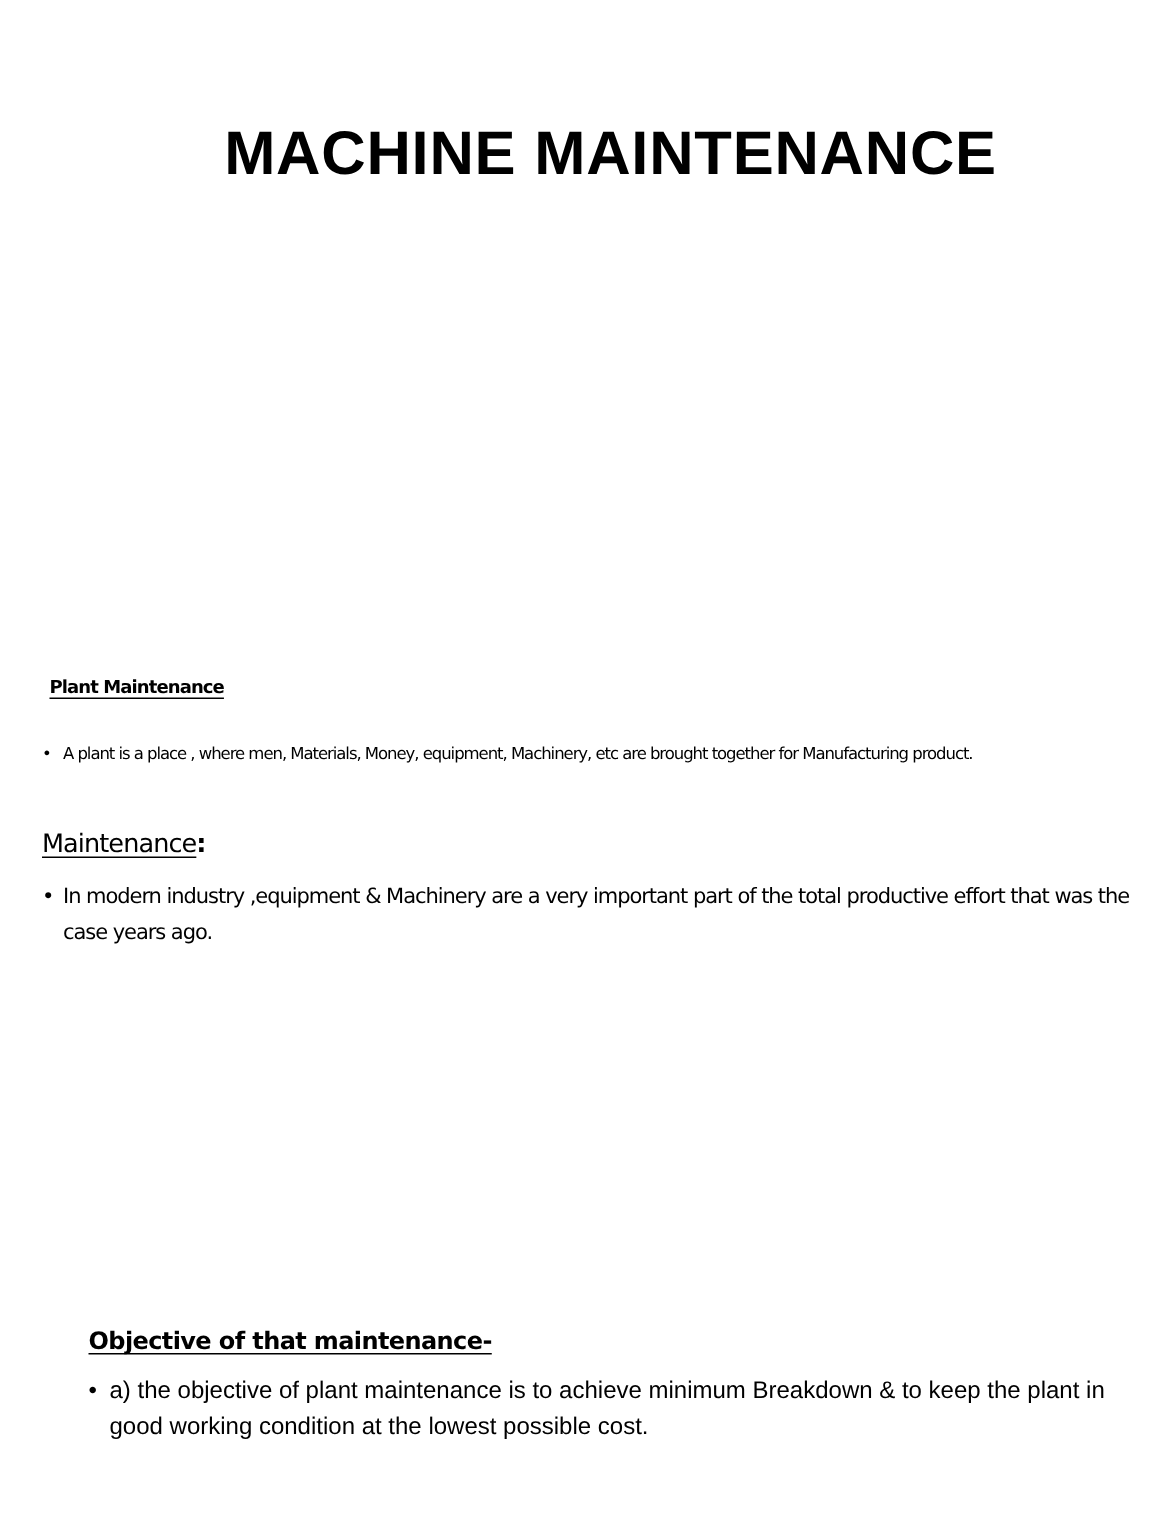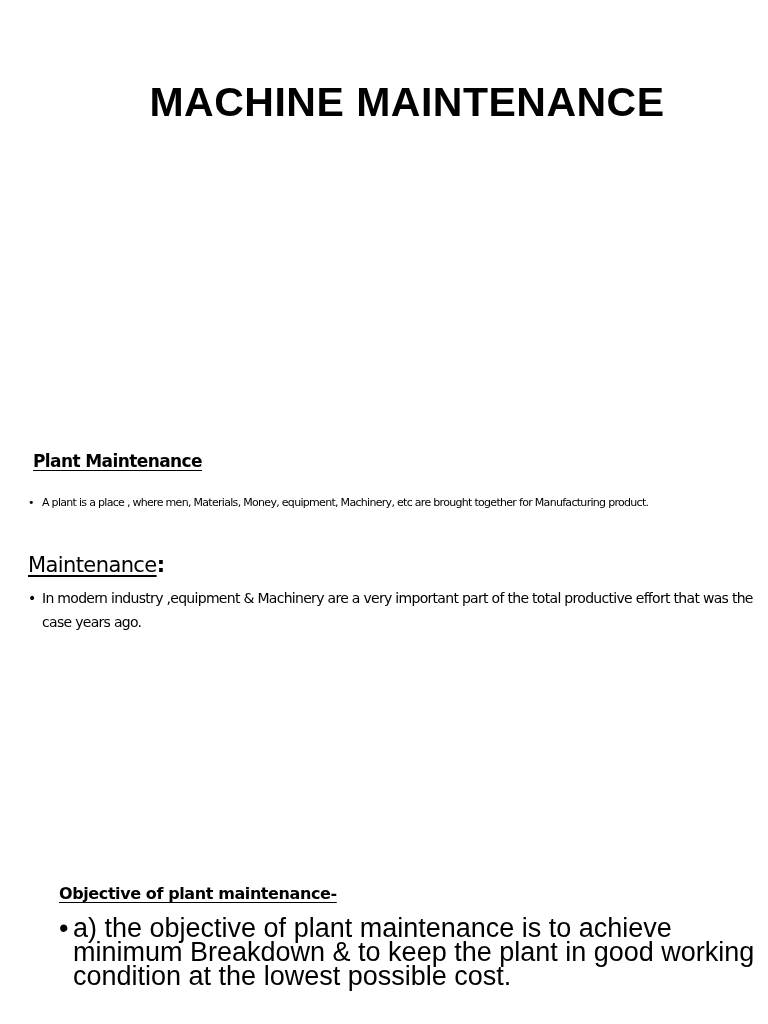--- a/index.html
+++ b/index.html
@@ -31,27 +31,27 @@
       position: absolute;
       font-family: "DejaVu Sans", sans-serif;
       font-weight: bold;
       text-decoration: underline;
       text-underline-offset: 3px;
       margin: 0;
     }
     .heading-plant {
       left: 33px;
       top: 451px;
-      font-size: 17px;
+      font-size: 12px;
       letter-spacing: -0.6px;
     }
     .heading-maint {
       left: 28px;
       top: 553px;
-      font-size: 21px;
+      font-size: 17px;
       font-weight: normal;
       letter-spacing: -0.6px;
       text-decoration: none;
     }
     .heading-maint .u {
       text-decoration: underline;
       text-underline-offset: 3px;
     }
     .heading-maint .colon {
       font-weight: bold;
@@ -97,21 +97,21 @@
       line-height: 24px;
     }
     .list-maint li {
       margin-bottom: 7px;
     }
     .list-obj {
       left: 59px;
       top: 916px;
       width: 700px;
       font-family: "Liberation Sans", sans-serif;
-      font-size: 27px;
+      font-size: 16px;
       line-height: 24px;
     }
     .list-obj li {
       margin-bottom: 9px;
     }
   </style>
 </head>
 <body>
 
 <h1 class="title">MACHINE MAINTENANCE</h1>
@@ -121,17 +121,17 @@
 <ul class="bullets list-plant">
   <li>A plant is a place , where men, Materials, Money, equipment, Machinery, etc are brought together for Manufacturing product.</li>
 </ul>
 
 <h2 class="heading heading-maint"><span class="u">Maintenance</span><span class="colon">:</span></h2>
 
 <ul class="bullets list-maint">
   <li>In modern industry ,equipment &amp; Machinery are a very important part of the total productive effort that was the case years ago.</li>
 </ul>
 
-<h2 class="heading heading-obj">Objective of plant maintenance-</h2>
+<h2 class="heading heading-obj">Objective of that maintenance-</h2>
 
 <ul class="bullets list-obj">
   <li>a) the objective of plant maintenance is to achieve minimum Breakdown &amp; to keep the plant in good working condition at the lowest possible cost.</li>
 </ul>
 
 </body></html>

